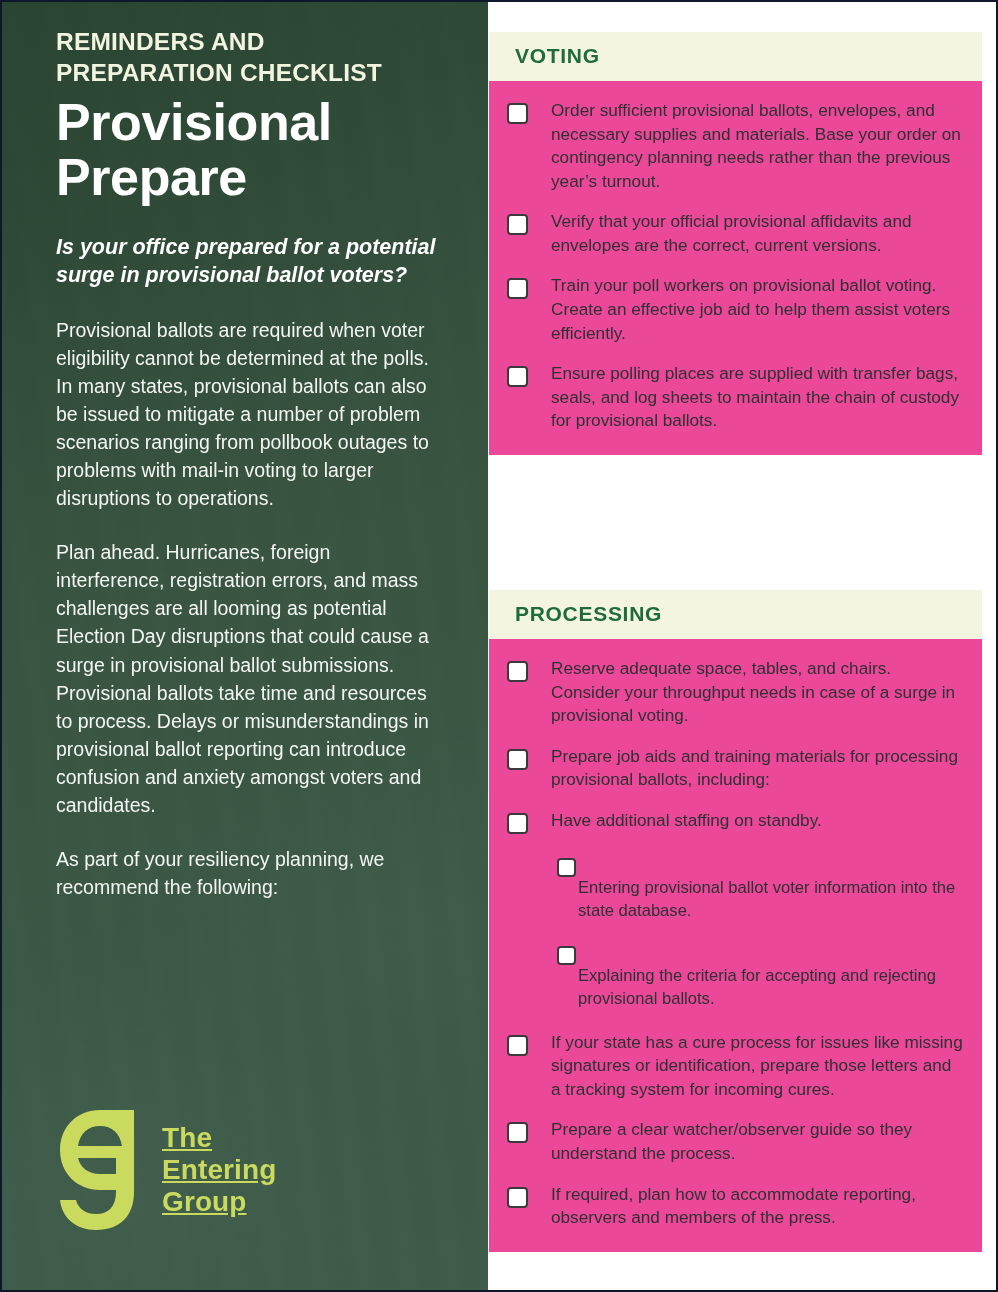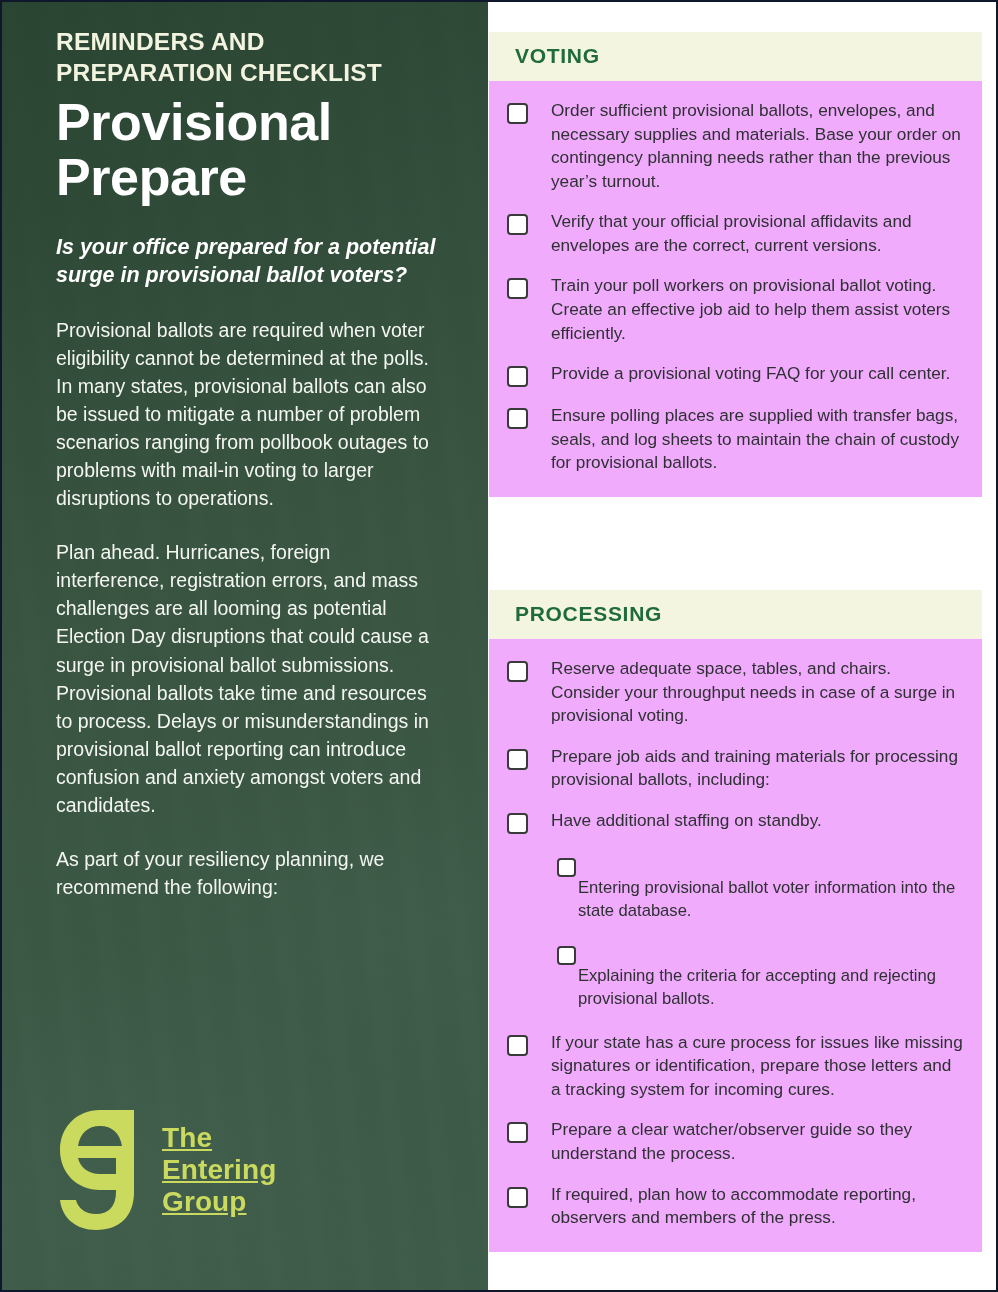--- a/index.html
+++ b/index.html
@@ -130,21 +130,21 @@
     position: absolute;
     left: 487px;
     top: 0;
     width: 493px;
     height: 1292px;
   }
   .card {
     position: absolute;
     left: 0;
     width: 493px;
-    background: #f0abfc;
+    background: #ec4899;
   }
   .card-voting { top: 30px; }
   .card-processing { top: 588px; }
 
   .sect-head {
     background: #f3f5e1;
     padding: 12px 0 13px 26px;
   }
   .sect-head-label {
     font-size: 21px;
@@ -247,24 +247,20 @@
         <div class="check-item">
           <div class="cbox"></div>
           <div class="ctext">Verify that your official provisional affidavits and envelopes are the correct, current versions.</div>
         </div>
         <div class="check-item">
           <div class="cbox"></div>
           <div class="ctext">Train your poll workers on provisional ballot voting. Create an effective job aid to help them assist voters efficiently.</div>
         </div>
         <div class="check-item">
           <div class="cbox"></div>
-          <div class="ctext">Provide a provisional voting FAQ for your call center.</div>
-        </div>
-        <div class="check-item">
-          <div class="cbox"></div>
           <div class="ctext">Ensure polling places are supplied with transfer bags, seals, and log sheets to maintain the chain of custody for provisional ballots.</div>
         </div>
       </div>
     </div>
 
     <div class="card card-processing">
       <div class="sect-head">
         <div class="sect-head-label">PROCESSING</div>
       </div>
       <div class="sect-body">

